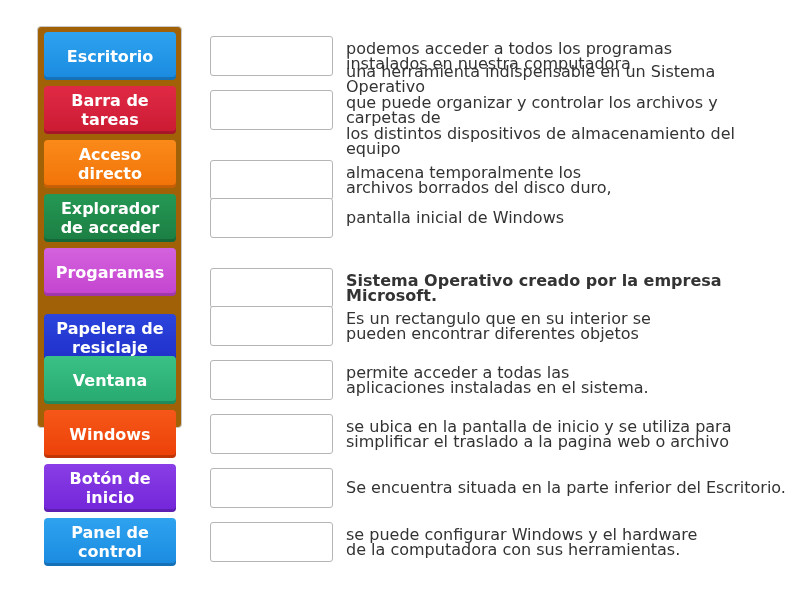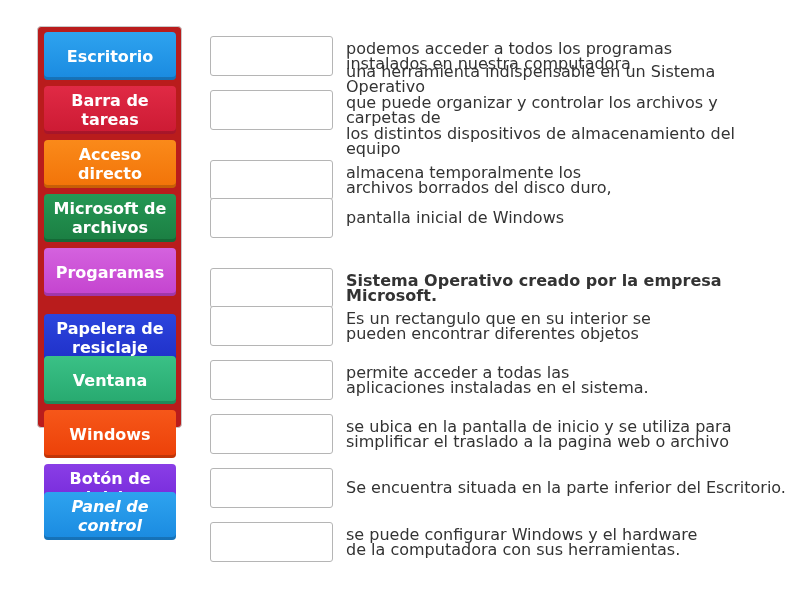--- a/index.html
+++ b/index.html
@@ -2,21 +2,21 @@
 <html><head>
 <meta charset="utf-8">
 <style>
   html, body { margin:0; padding:0; }
   body {
     width:800px; height:600px; background:#ffffff; position:relative; overflow:hidden;
     font-family:"DejaVu Sans", sans-serif;
   }
   .tile-panel {
     position:absolute; left:37px; top:26px; width:145px; height:402px;
-    border:1px solid #c9c9c9; border-radius:4px; background:#b91c1c; box-sizing:border-box;
+    border:1px solid #c9c9c9; border-radius:4px; background:#a16207; box-sizing:border-box;
   }
   .tile {
     position:absolute; left:6px; width:132px; height:48px;
     border-radius:4px; color:#fff; font-weight:bold; font-size:16px;
     line-height:19px; text-align:center;
     display:flex; align-items:center; justify-content:center;
     box-sizing:border-box; padding:0 4px; cursor:grab;
     box-shadow: inset 0 -3px 0 rgba(0,0,0,0.18);
   }
   .row { position:absolute; left:210px; width:580px; height:48px; }
@@ -30,27 +30,27 @@
     font-size:16px; line-height:15.5px; color:#333; white-space:pre-line;
   }
 </style>
 </head>
 <body>
 
 <div class="tile-panel">
   <div class="tile" style="top:5px;background:linear-gradient(#2ea3ef,#1a8ae0);">Escritorio</div>
   <div class="tile" style="top:59px;background:linear-gradient(#e02a45,#cc1a33);">Barra de tareas</div>
   <div class="tile" style="top:113px;background:linear-gradient(#fa8a1a,#f27308);">Acceso directo</div>
-  <div class="tile" style="top:167px;background:linear-gradient(#259855,#1b7e42);">Microsoft de archivos</div>
+  <div class="tile" style="top:167px;background:linear-gradient(#259855,#1b7e42);">Explorador de acceder</div>
   <div class="tile" style="top:221px;background:linear-gradient(#d462de,#c443cf);">Progaramas</div>
   <div class="tile" style="top:287px;background:linear-gradient(#2c45dd,#1f2fc8);text-align:center;">Papelera de resiclaje</div>
   <div class="tile" style="top:329px;background:linear-gradient(#3ac186,#27a96f);">Ventana</div>
   <div class="tile" style="top:383px;background:linear-gradient(#f65719,#ec4008);">Windows</div>
   <div class="tile" style="top:437px;background:linear-gradient(#8a3ee6,#7226d8);">Botón de inicio</div>
-  <div class="tile" style="top:465px;background:linear-gradient(#2ea3ef,#1a8ae0);font-style:italic;">Panel de control</div>
+  <div class="tile" style="top:491px;background:linear-gradient(#2ea3ef,#1a8ae0);">Panel de control</div>
 </div>
 
 <div class="row" style="top:32px;">
   <div class="drop-box"></div>
   <div class="desc">podemos acceder a todos los programas
 instalados en nuestra computadora</div>
 </div>
 <div class="row" style="top:86px;">
   <div class="drop-box"></div>
   <div class="desc">una herramienta indispensable en un Sistema Operativo

